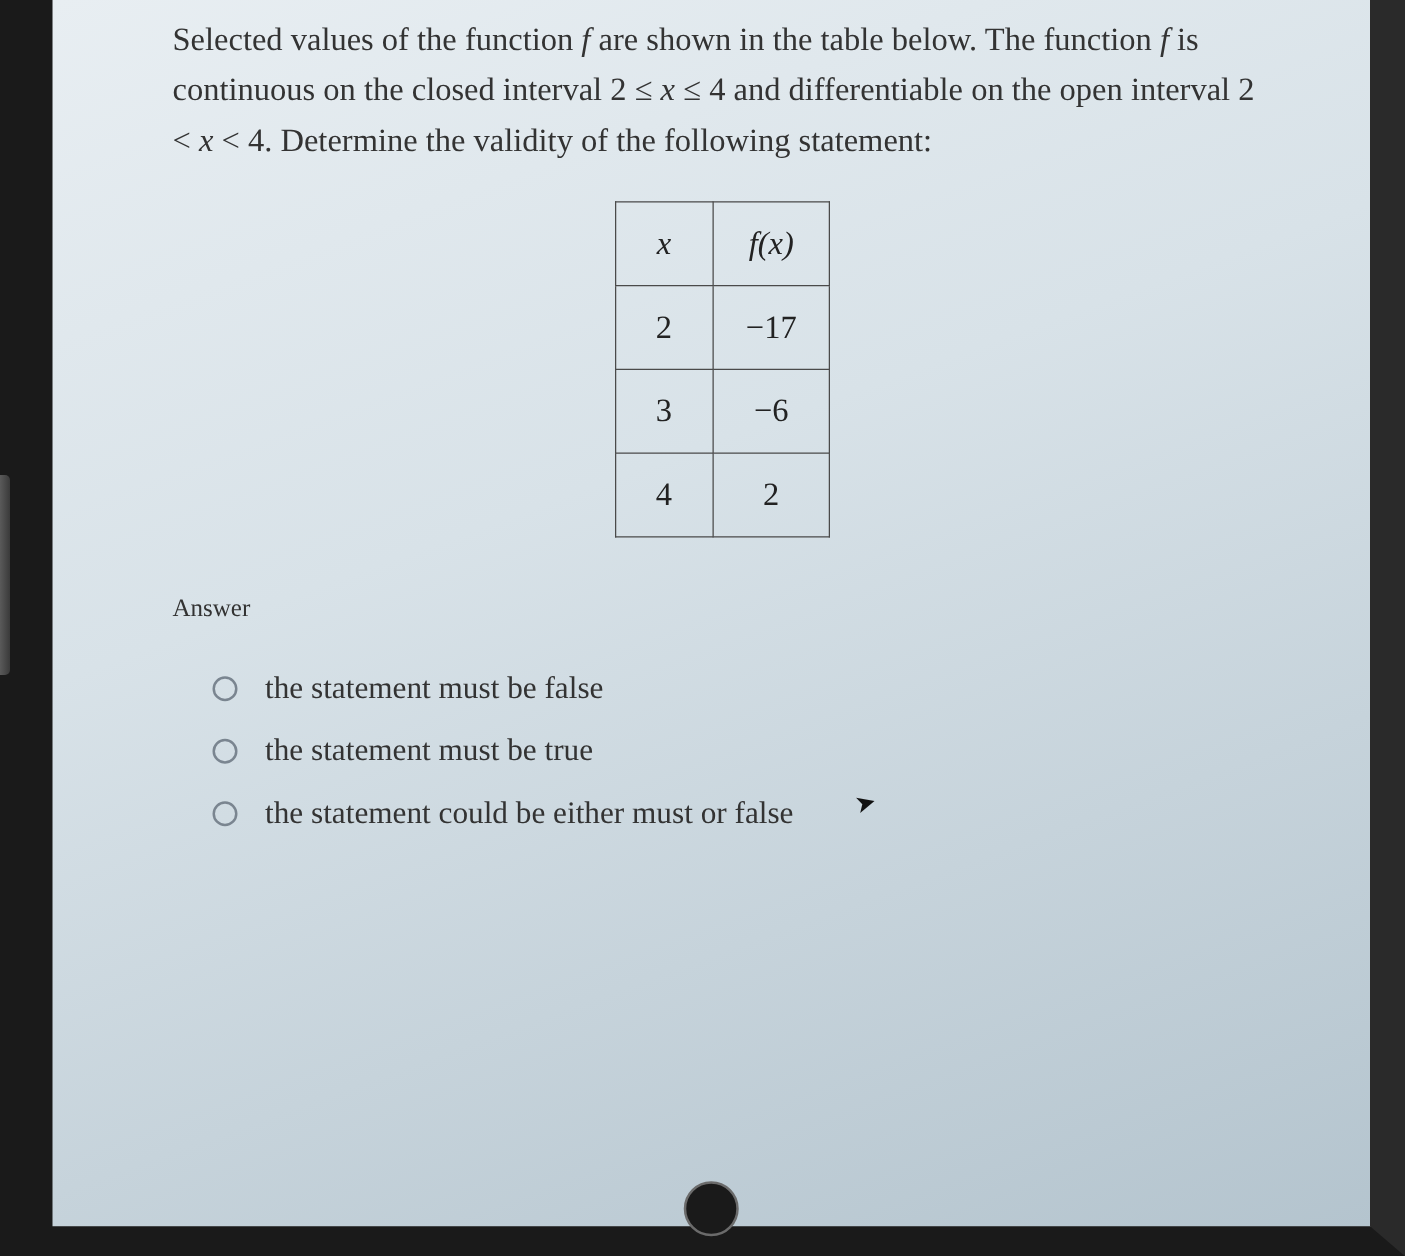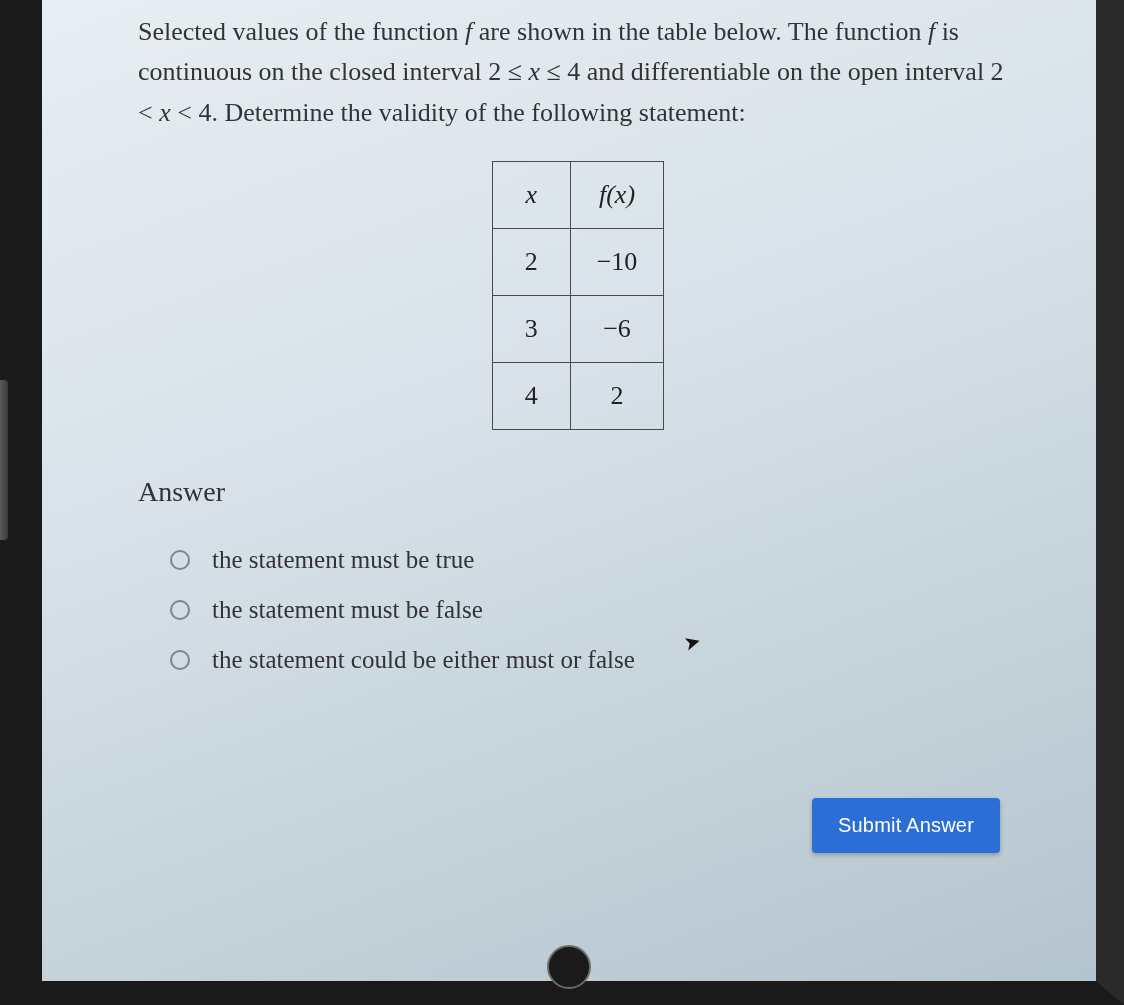--- a/index.html
+++ b/index.html
@@ -57,21 +57,21 @@
   }
   table.data td, table.data th {
     border: 1.5px solid #4a4a4a;
     padding: 18px 26px;
     text-align: center;
     min-width: 78px;
     font-weight: normal;
     color: #222;
   }
   .answer-heading {
-    font-size: 28px;
+    font-size: 20px;
     color: #333;
     margin: 12px 0 38px 0;
   }
   .options {
     margin-left: 32px;
   }
   .option-row {
     display: flex;
     align-items: center;
     font-size: 25px;
@@ -129,49 +129,48 @@
 
     <div class="table-wrap">
       <table class="data">
         <tbody>
             <tr>
           <th><span class="ital"><span class="ital">x</span></span></th>
           <th><span class="ital" style="font-style:italic"><span class="ital">f</span>(<span class="ital">x</span>)</span></th>
         </tr>
         <tr>
           <td>2</td>
-          <td>−10</td>
+          <td>−17</td>
         </tr>
         <tr>
           <td>3</td>
           <td>−6</td>
         </tr>
         <tr>
           <td>4</td>
           <td>2</td>
         </tr>
       </tbody>
         </table>
     </div>
 
     <div class="cursor">➤</div>
 
     <p class="answer-heading">Answer</p>
 
     <div class="options">
       <div class="option-row">
         <span class="radio"></span>
-        <span>the statement must be true</span>
+        <span>the statement must be false</span>
       </div>
       <div class="option-row">
         <span class="radio"></span>
-        <span>the statement must be false</span>
+        <span>the statement must be true</span>
       </div>
       <div class="option-row">
         <span class="radio"></span>
         <span>the statement could be either must or false</span>
       </div>
     </div>
 
-    <div class="submit-btn">Submit Answer</div>
 
   </div>
 </div>
 
 </body></html>

